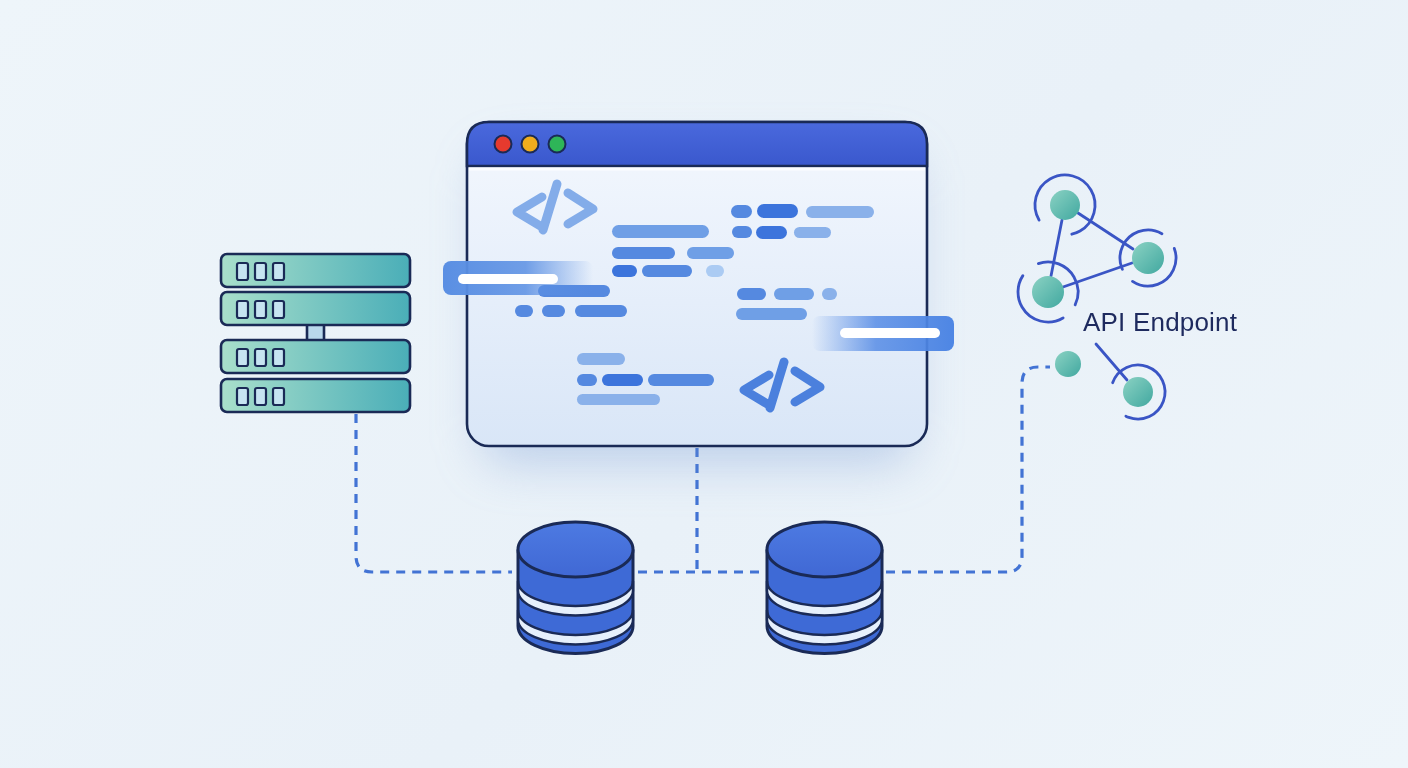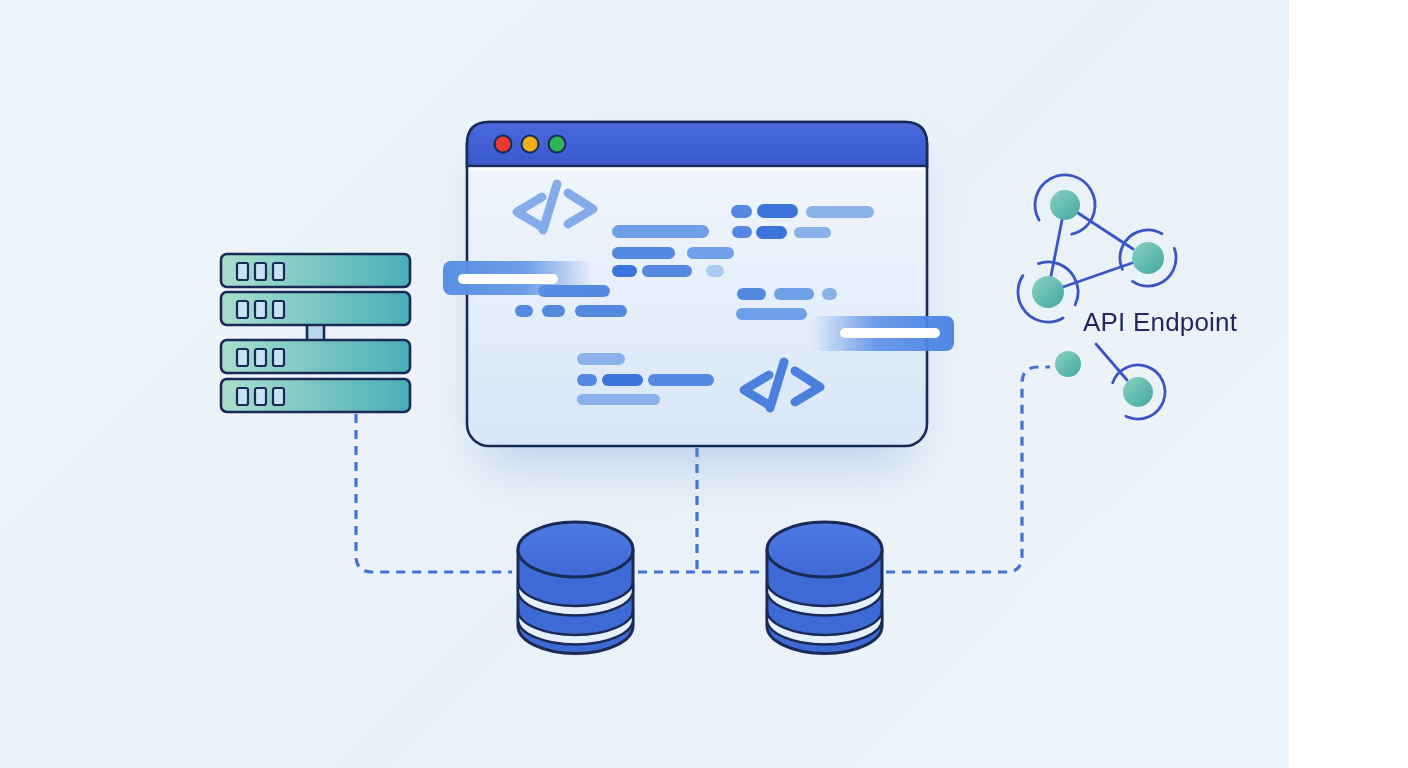--- a/index.html
+++ b/index.html
@@ -1,17 +1,17 @@
 <!DOCTYPE html>
 <html><head>
 <meta charset="utf-8">
 <style>
   html,body{margin:0;padding:0;}
   body{font-family:"Liberation Sans",sans-serif;}
-  .stage{position:relative;width:1289px;height:768px;overflow:hidden;
+  .stage{position:relative;width:1408px;height:768px;overflow:hidden;
          background:linear-gradient(135deg,#eef5fa 0%,#e9f1f8 55%,#eef5fa 100%);}
   svg{display:block;}
   text.api-label{font-family:"Liberation Sans",sans-serif;font-size:26px;font-weight:500;
                  letter-spacing:.2px;}
   .soft-shadow{filter:blur(24px);}
 </style>
 </head>
 <body>
 
 <div class="stage">

